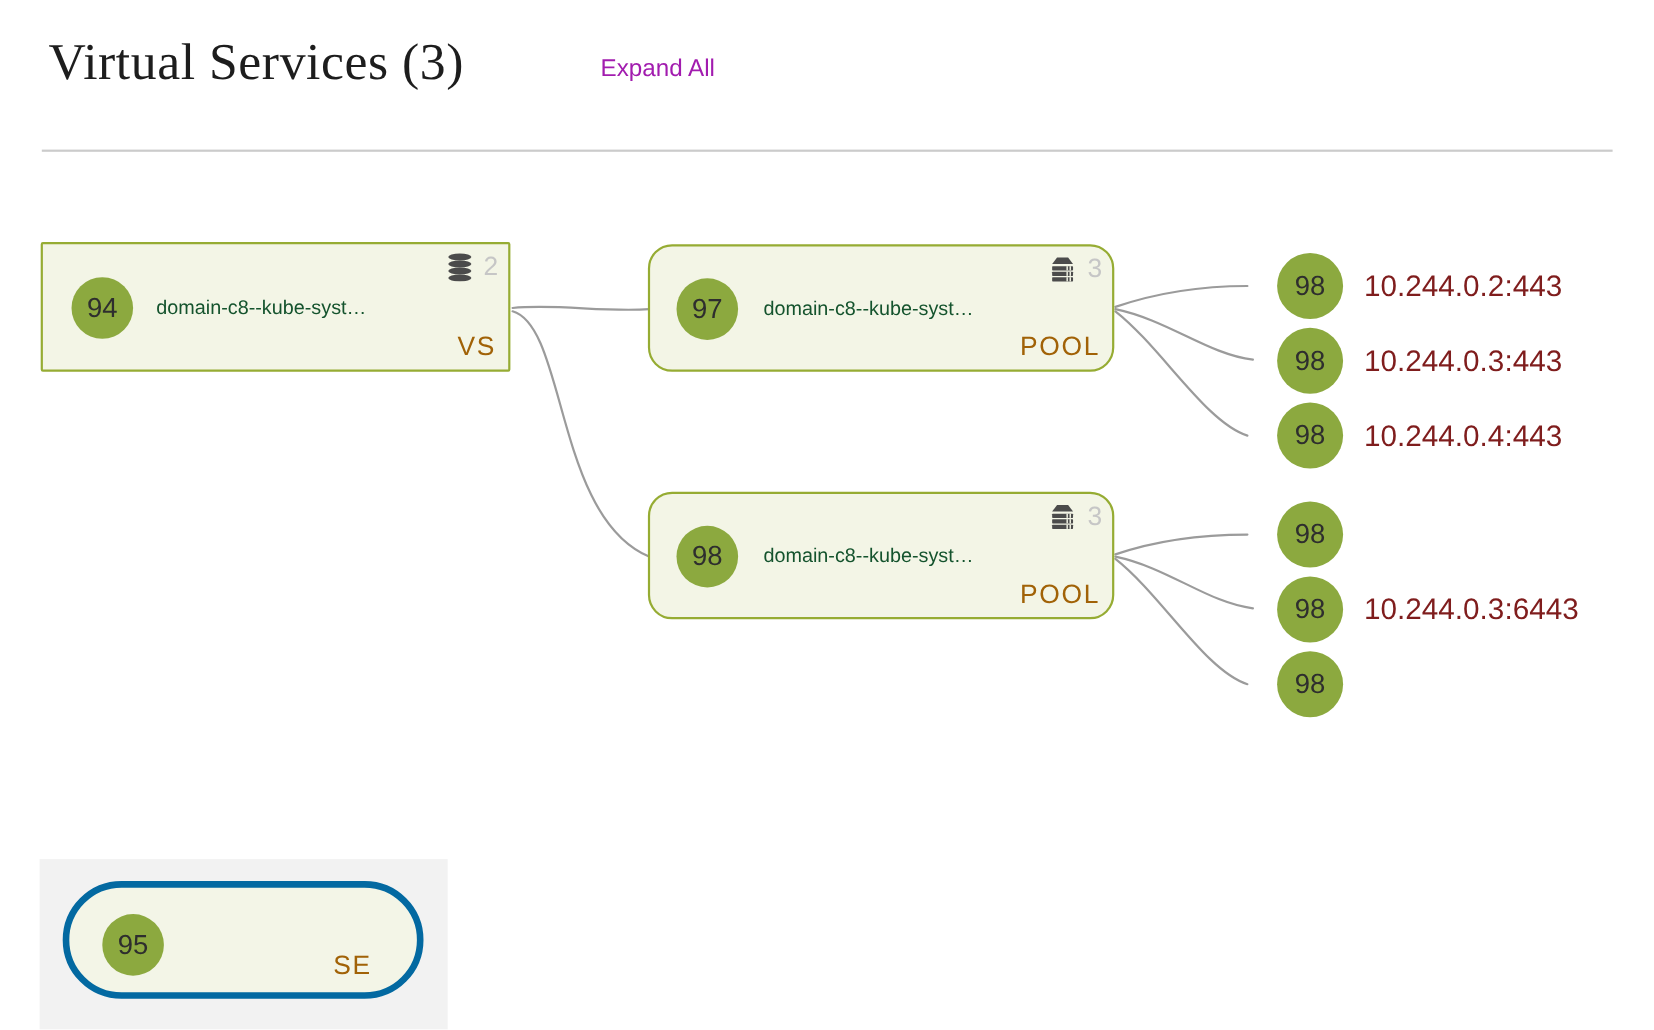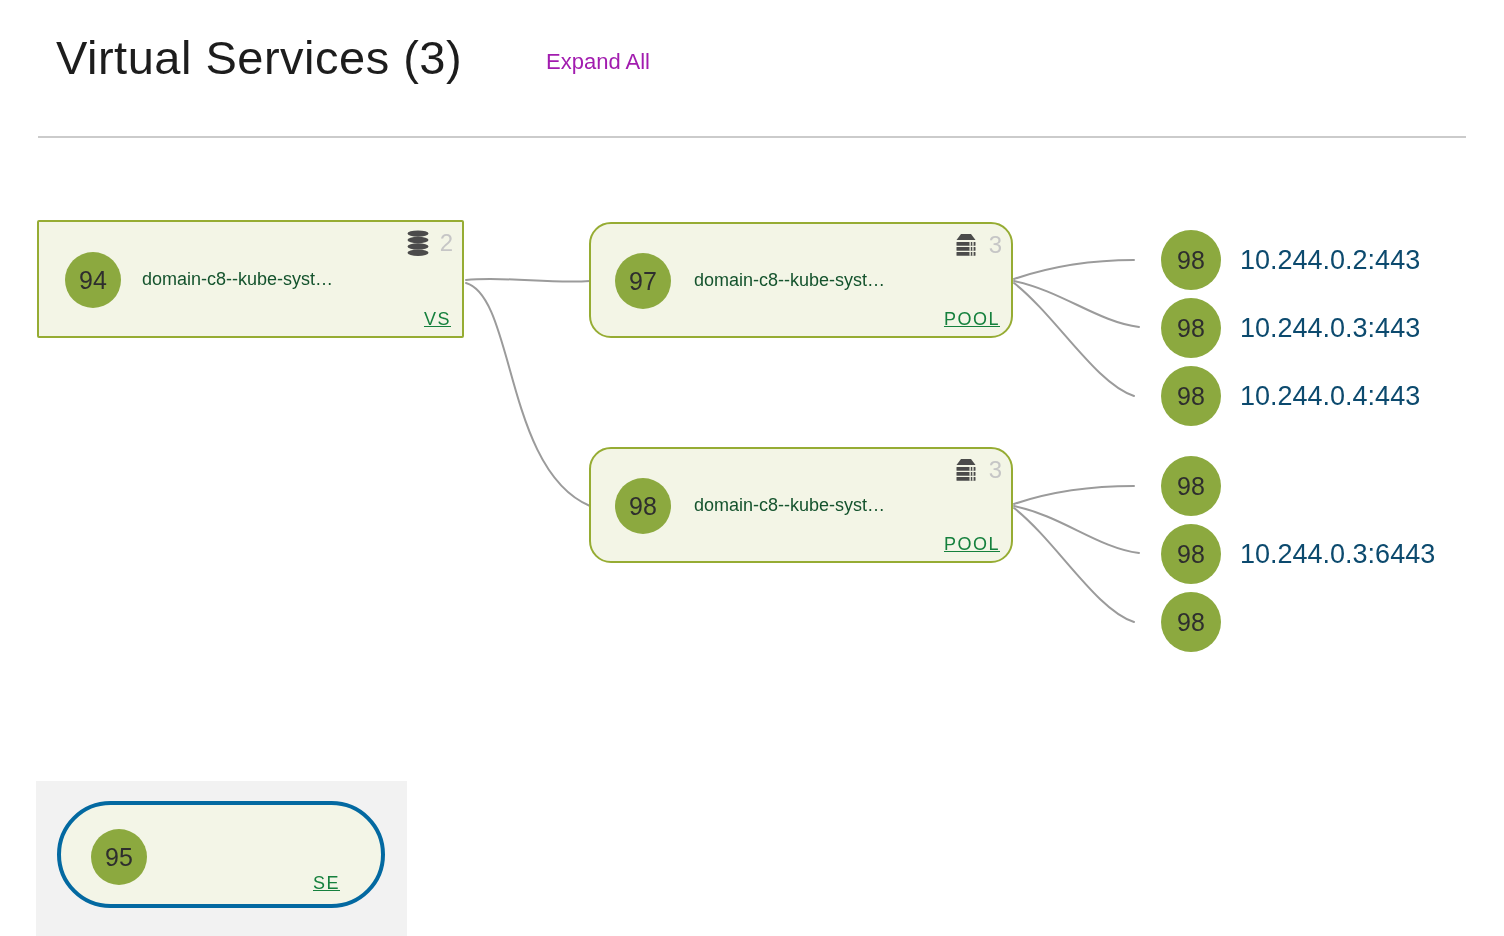--- a/index.html
+++ b/index.html
@@ -3,23 +3,24 @@
 <meta charset="utf-8">
 <style>
   * { margin: 0; padding: 0; box-sizing: border-box; }
   html, body { background: #ffffff; }
   body {
     width: 1504px; height: 936px;
     position: relative; overflow: hidden;
     font-family: "Liberation Sans", sans-serif;
   }
   .page-title {
-    position: absolute; left: 56px; top: 30px;
+    position: absolute; left: 44px; top: 30px;
     font-size: 47px; font-weight: 300; color: #1d1d1d;
     letter-spacing: 0.5px;
+    font-family: Liberation Serif, serif;
   }
   .expand-all {
     position: absolute; left: 546px; top: 49px;
     font-size: 22px; color: #a21caf; text-decoration: none; cursor: pointer;
   }
   .divider {
     position: absolute; left: 38px; right: 38px; top: 136px;
     height: 2px; background: #cbcbcb;
   }
   .canvas { position: absolute; inset: 0; }
@@ -48,39 +49,39 @@
     display: flex; align-items: center;
     font-size: 18px; color: #14532d; white-space: nowrap;
   }
   .icon-count {
     position: absolute; top: 7px; right: 9px;
     display: flex; align-items: center; gap: 10px;
   }
   .icon-count .count { font-size: 24px; color: #c6c6c6; }
   .type-label {
     position: absolute; right: 11px; bottom: 6px;
-    font-size: 18px; color: #15803d; letter-spacing: 1.5px; text-decoration: underline;
+    font-size: 24px; color: #a16207; letter-spacing: 1.5px;
   }
 
   .server-row {
     position: absolute; left: 1161px; height: 60px;
     display: flex; align-items: center; gap: 19px; cursor: pointer;
   }
   .server-row .score-circle {
     position: static; width: 60px; height: 60px; flex: none;
   }
-  .server-address { font-size: 27px; color: #0c4a6e; white-space: nowrap; }
+  .server-address { font-size: 27px; color: #7f1d1d; white-space: nowrap; }
 
   .se-panel {
     position: absolute; left: 36px; top: 781px; width: 371px; height: 155px;
     background: #f2f2f2;
   }
   .node-se {
     position: absolute; left: 21px; top: 20px; width: 328px; height: 107px;
-    border-radius: 54px; background: #f3f5e7; border: 4px solid #0369a1;
+    border-radius: 54px; background: #f3f5e7; border: 6px solid #0369a1;
     cursor: pointer;
   }
   .node-se .score-circle { left: 30px; top: 24px; }
   .node-se .node-label { left: 102px; }
   .node-se .type-label { right: 41px; bottom: 10px; }
 
   .glyph-icon { display: block; }
 </style>
 </head>
 <body>

